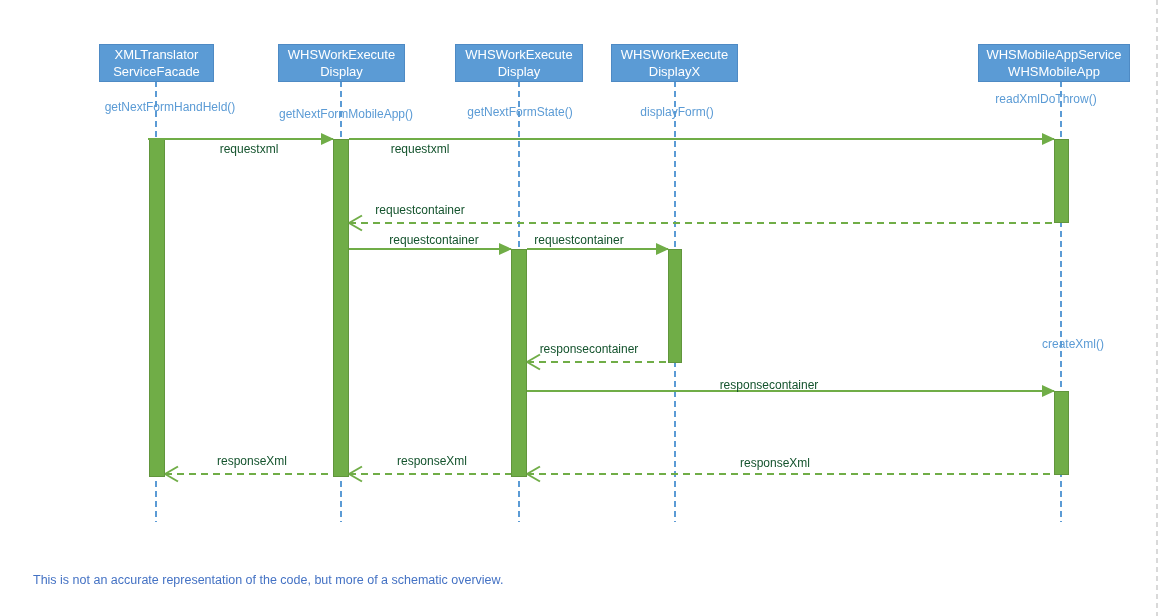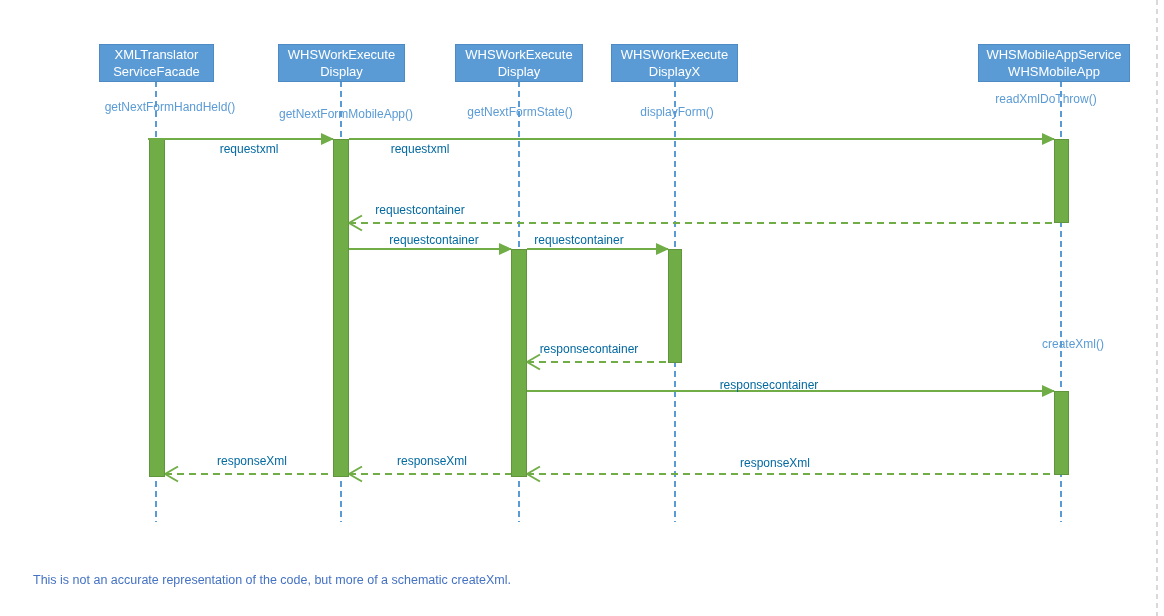--- a/index.html
+++ b/index.html
@@ -32,21 +32,21 @@
   .msg.dashed .mline{background:repeating-linear-gradient(to right,#70AD47 0 7px,transparent 7px 12px);}
   .head-right{position:absolute;right:-1px;top:-6px;width:0;height:0;
     border-left:13px solid #70AD47;border-top:6px solid transparent;border-bottom:6px solid transparent;}
   .vhead-left{position:absolute;left:0;top:0;width:15px;height:0;}
   .vhead-left::before,.vhead-left::after{content:"";position:absolute;left:0;top:-1px;width:15px;height:2px;
     background:#70AD47;transform-origin:left center;}
   .vhead-left::before{transform:rotate(-30deg);}
   .vhead-left::after{transform:rotate(30deg);}
 
   
-  .mlabel{position:absolute;width:130px;text-align:center;font-size:12px;color:#0369a1;z-index:5;white-space:nowrap;}
+  .mlabel{position:absolute;width:130px;text-align:center;font-size:12px;color:#14532d;z-index:5;white-space:nowrap;}
 
   
   .note{position:absolute;font-size:12.5px;color:#4472C4;z-index:1;white-space:nowrap;}
 </style>
 </head>
 <body>
 
 <div class="canvas">
 
   <div class="page-edge" style="left:1156px"></div>
@@ -137,15 +137,15 @@
   <div class="mlabel" style="left:355px;top:142px">requestxml</div>
   <div class="mlabel" style="left:355px;top:203px">requestcontainer</div>
   <div class="mlabel" style="left:369px;top:233px">requestcontainer</div>
   <div class="mlabel" style="left:514px;top:233px">requestcontainer</div>
   <div class="mlabel" style="left:524px;top:342px">responsecontainer</div>
   <div class="mlabel" style="left:704px;top:378px">responsecontainer</div>
   <div class="mlabel" style="left:710px;top:456px">responseXml</div>
   <div class="mlabel" style="left:367px;top:454px">responseXml</div>
   <div class="mlabel" style="left:187px;top:454px">responseXml</div>
 
-  <div class="note" style="left:33px;top:573px">This is not an accurate representation of the code, but more of a schematic createXml.</div>
+  <div class="note" style="left:33px;top:573px">This is not an accurate representation of the code, but more of a schematic overview.</div>
 
 </div>
 
 </body></html>

